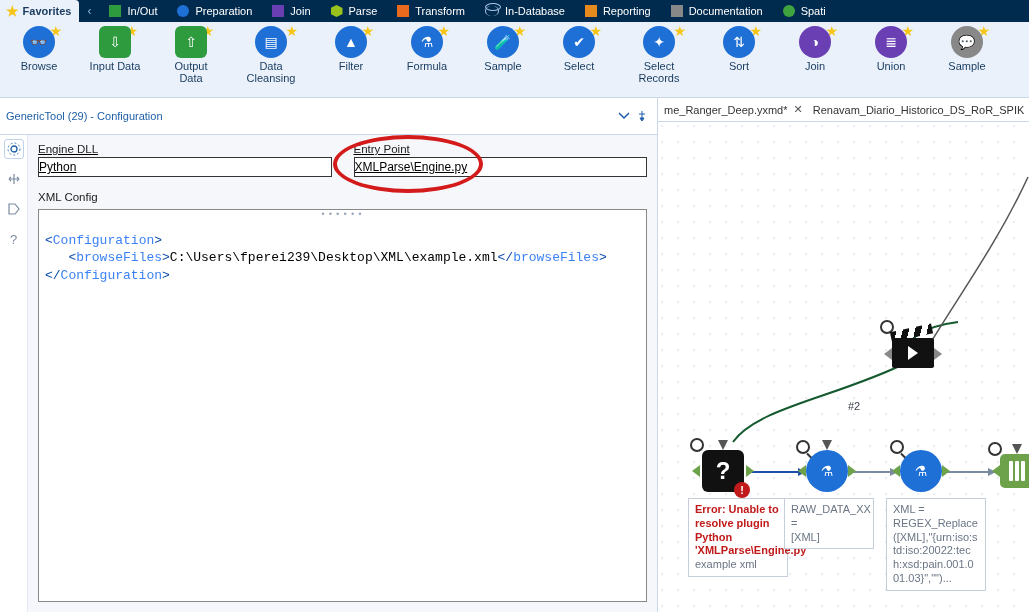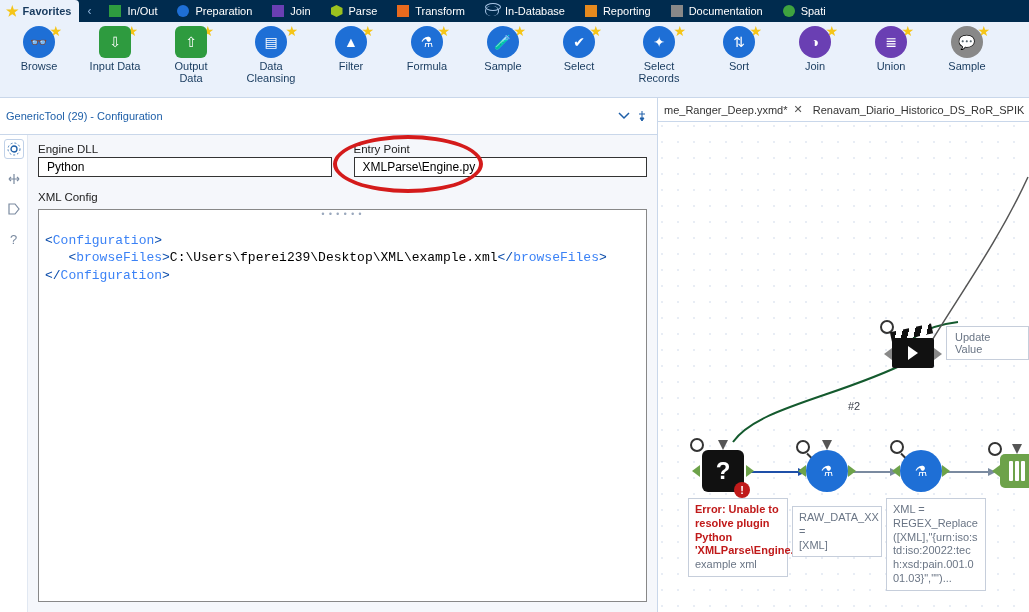--- a/index.html
+++ b/index.html
@@ -158,28 +158,29 @@
     background:#f5f7fb;
     padding: 8px 10px 10px 10px;
     display:flex;
     flex-direction:column;
     gap:6px;
     position: relative;
   }
   .form-row {
     display:flex;
     gap:22px;
+    text-decoration:underline;
   }
   .form-col { flex:1; display:flex; flex-direction:column; gap:2px;}
   .form-lbl { font-size:11.5px; color:#222; }
   .form-input {
     height: 20px;
     background:#fff;
     border:1px solid #333;
-    padding: 2px 8px;
+    padding: 2px 0;
     font-size:12px;
     color:#000;
     outline:none;
   }
   .xml-box {
     flex:1;
     background:#fff;
     border:1px solid #888;
     padding:4px 6px;
     font-family: Consolas, "Courier New", monospace;
@@ -532,21 +533,20 @@
         <path d="M 270 225 C 300 175, 340 120, 370 55" stroke="#555" stroke-width="1.5" fill="none"></path>
       </svg>
 
       <div class="clapper" style="left:234px;top:210px;">
         <div class="mag" style="position:absolute;top:-12px;left:-12px;width:14px;height:14px;border:2px solid #333;border-radius:50%;"></div>
         <div class="top"></div>
           <div class="body"></div>
         <div class="port-l"></div>
           <div class="port-r"></div>
       </div>
-      <div class="update-box" style="left:288px;top:204px;">Update Value</div>
 
       <div class="unknown-tool" style="left:44px;top:328px;">
         ?
         <div class="mag" style="position:absolute;top:-12px;left:-12px;width:14px;height:14px;border:2px solid #333;border-radius:50%;background:#fff;"></div>
         <div class="err-badge">!</div>
         <div style="position:absolute;left:-10px;top:50%;transform:translateY(-50%);width:0;height:0;border-top:6px solid transparent;border-bottom:6px solid transparent;border-right:8px solid #6da24a;"></div>
         <div style="position:absolute;right:-10px;top:50%;transform:translateY(-50%);width:0;height:0;border-top:6px solid transparent;border-bottom:6px solid transparent;border-left:8px solid #6da24a;"></div>
         <div style="position:absolute;left:50%;top:-10px;transform:translateX(-50%);width:10px;height:10px;background:#555;clip-path:polygon(50% 100%,0 0,100% 0);"></div>
       </div>
       <div class="node-label-box" style="left:30px;top:376px;width:100px;">
@@ -556,21 +556,21 @@
 
       <div class="node" style="left:148px;top:328px;">
         <div class="mag"></div>
         <div class="circ">
             <span class="glyph">⚗</span>
           <div class="port-l"></div>
             <div class="port-r"></div>
           <div style="position:absolute;left:50%;top:-10px;transform:translateX(-50%);width:10px;height:10px;background:#555;clip-path:polygon(50% 100%,0 0,100% 0);"></div>
         </div>
       </div>
-      <div class="node-label-box" style="left:134px;top:376px;width:90px;margin-top:8px;">
+      <div class="node-label-box" style="left:126px;top:376px;width:90px;">
         <span>RAW_DATA_XX =</span><br>
         <span>[XML]</span>
       </div>
 
       <div class="node" style="left:242px;top:328px;">
         <div class="mag"></div>
         <div class="circ">
             <span class="glyph">⚗</span>
           <div class="port-l"></div>
             <div class="port-r"></div>

